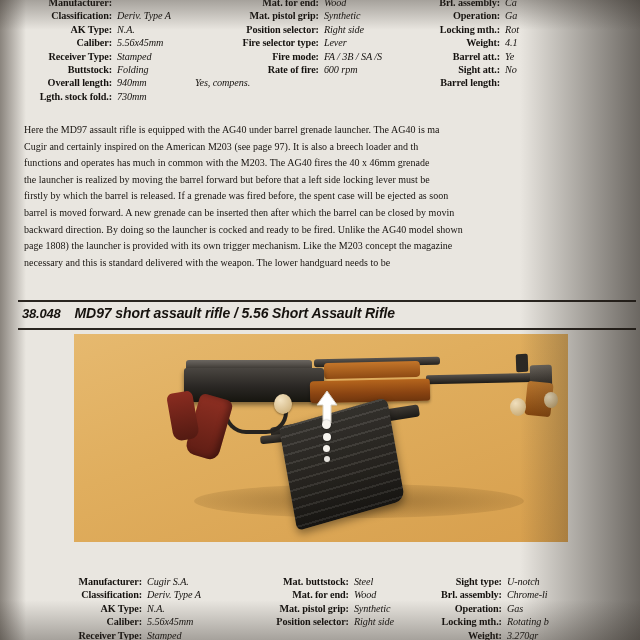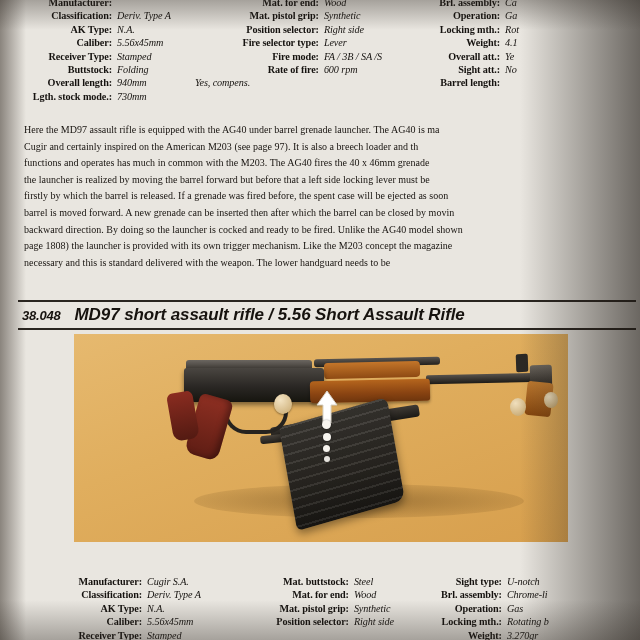--- a/index.html
+++ b/index.html
@@ -137,21 +137,21 @@
     font-family: "Liberation Sans", sans-serif;
   }
   .section-num {
     font-size: 13px;
     font-weight: bold;
     font-style: italic;
     color: #16120e;
     letter-spacing: -0.2px;
   }
   .section-title {
-    font-size: 17px;
+    font-size: 14px;
     font-weight: bold;
     font-style: italic;
     color: #16120e;
     letter-spacing: -0.1px;
   }
 
   
   .photo {
     position: absolute;
     left: 74px;
@@ -365,21 +365,21 @@
       </div>
       <div class="spec-row">
         <span class="spec-label">Buttstock:</span>
         <span class="spec-value">Folding</span>
       </div>
       <div class="spec-row">
         <span class="spec-label">Overall length:</span>
         <span class="spec-value">940mm</span>
       </div>
       <div class="spec-row">
-        <span class="spec-label">Lgth. stock mode.:</span>
+        <span class="spec-label">Lgth. stock fold.:</span>
         <span class="spec-value">730mm</span>
       </div>
     </div>
 
     <div class="spec-col c2">
       <div class="spec-row">
         <span class="spec-label">Mat. for end:</span>
         <span class="spec-value">Wood</span>
       </div>
       <div class="spec-row">
@@ -418,21 +418,21 @@
       </div>
       <div class="spec-row">
         <span class="spec-label">Locking mth.:</span>
         <span class="spec-value">Rot</span>
       </div>
       <div class="spec-row">
         <span class="spec-label">Weight:</span>
         <span class="spec-value">4.1</span>
       </div>
       <div class="spec-row">
-        <span class="spec-label">Overall att.:</span>
+        <span class="spec-label">Barrel att.:</span>
         <span class="spec-value">Ye</span>
       </div>
       <div class="spec-row">
         <span class="spec-label">Sight att.:</span>
         <span class="spec-value">No</span>
       </div>
       <div class="spec-row">
         <span class="spec-label">Barrel length:</span>
         <span class="spec-value"></span>
       </div>

